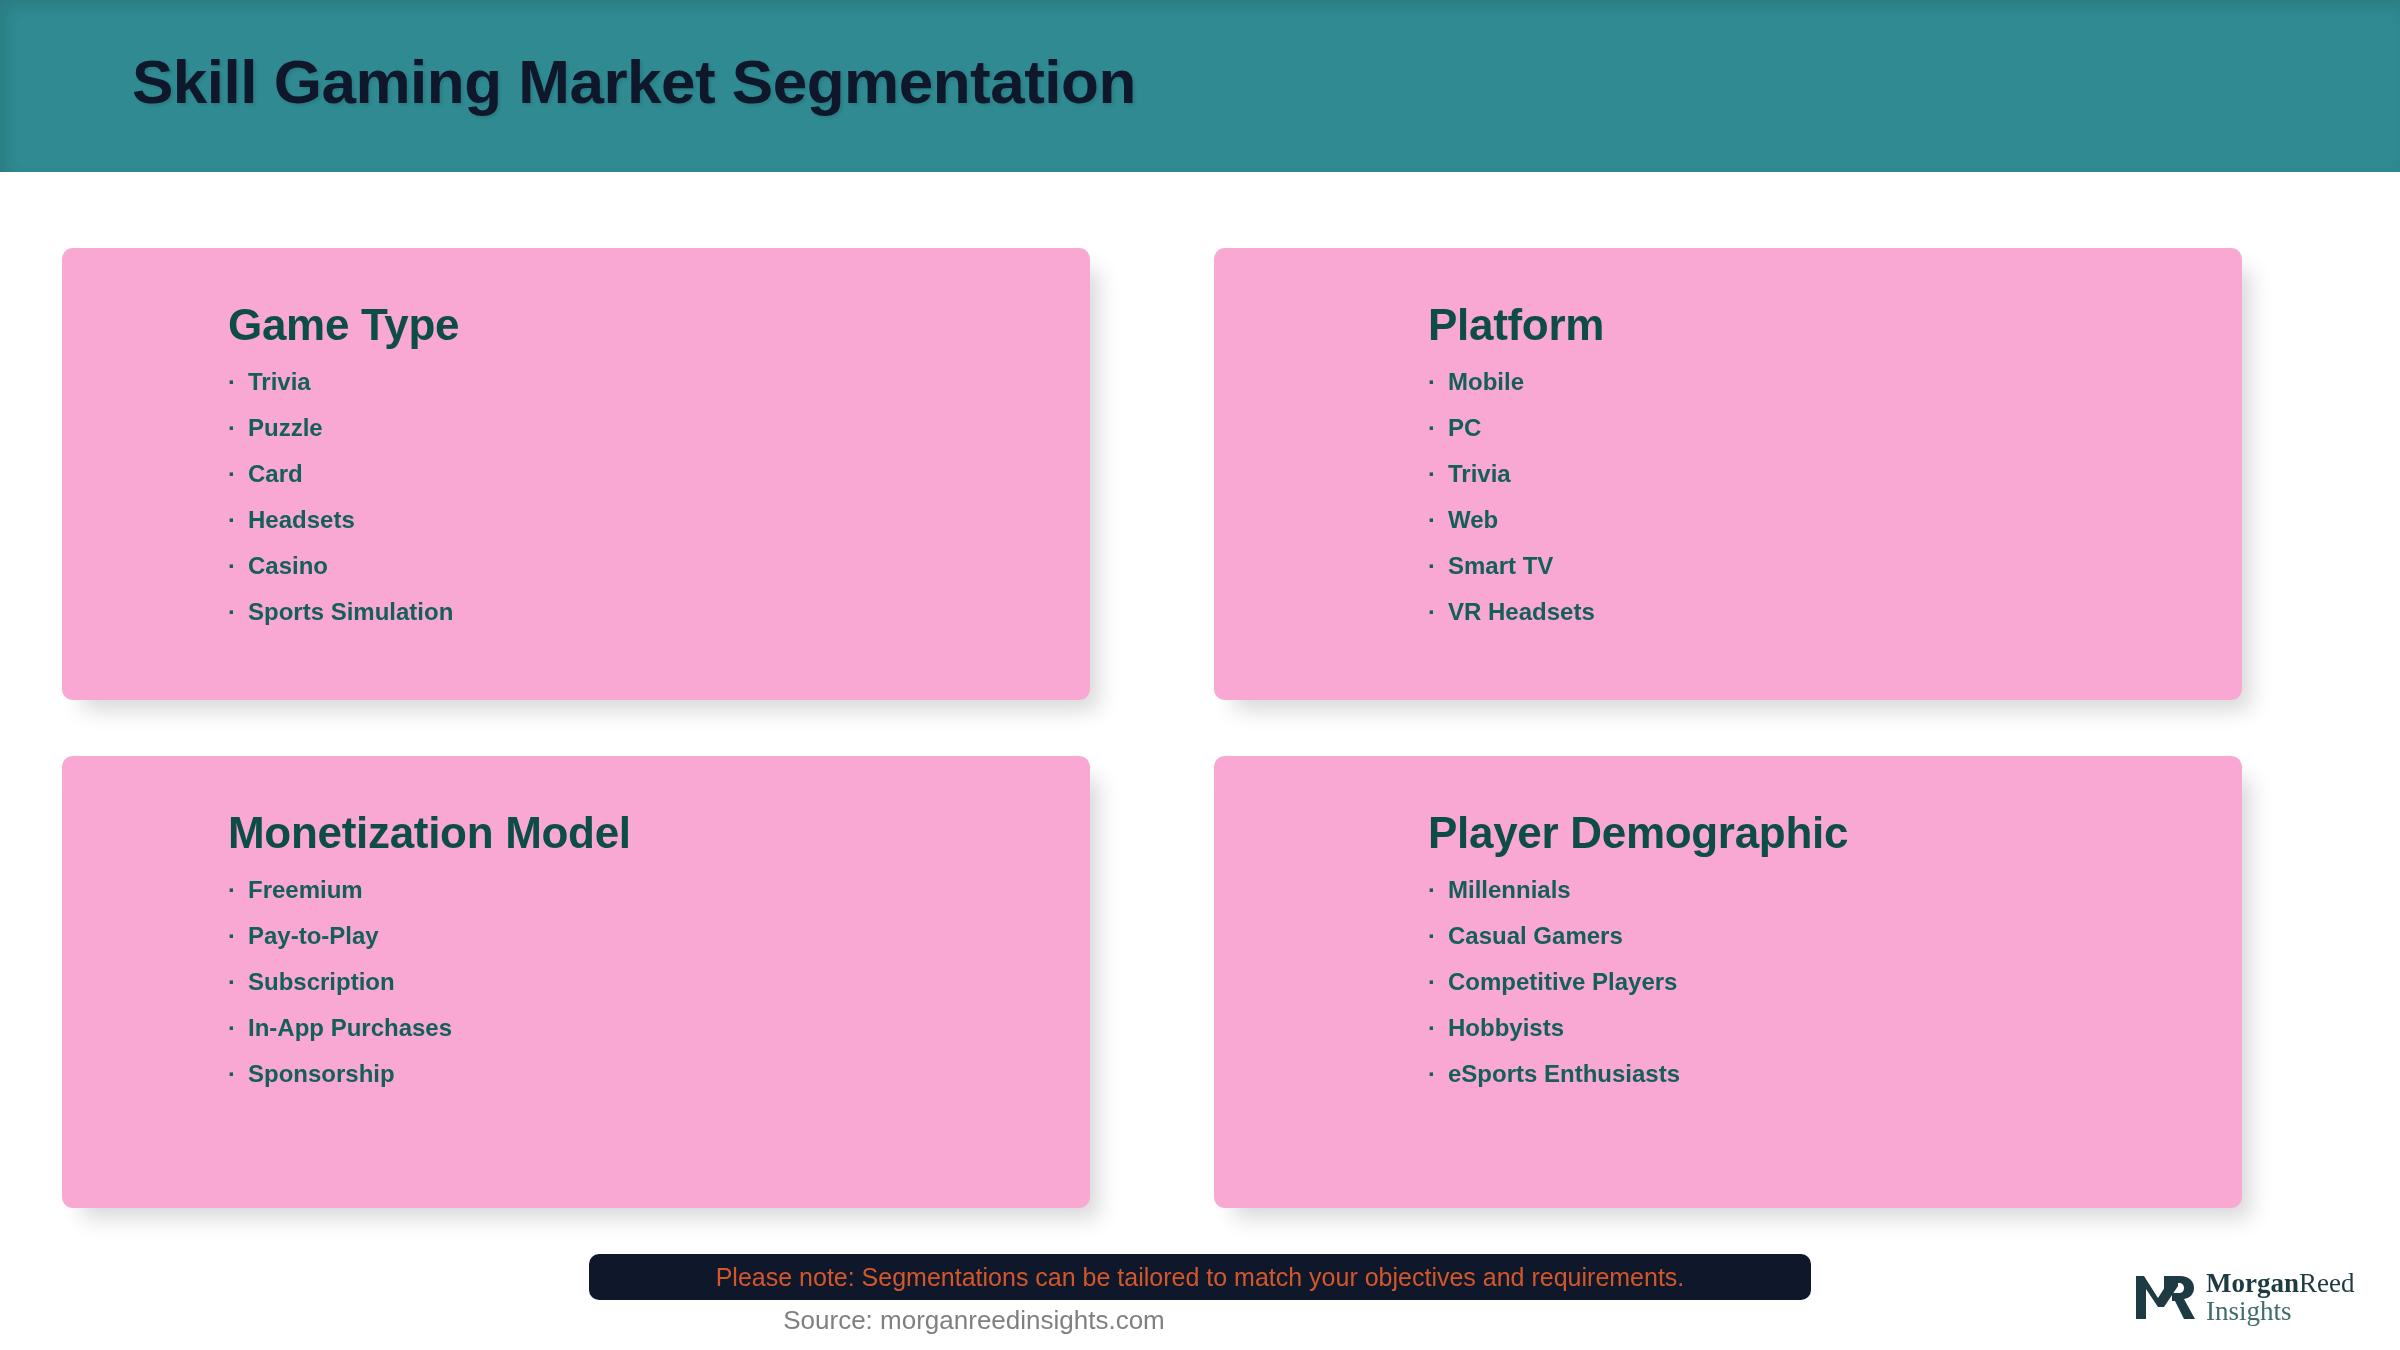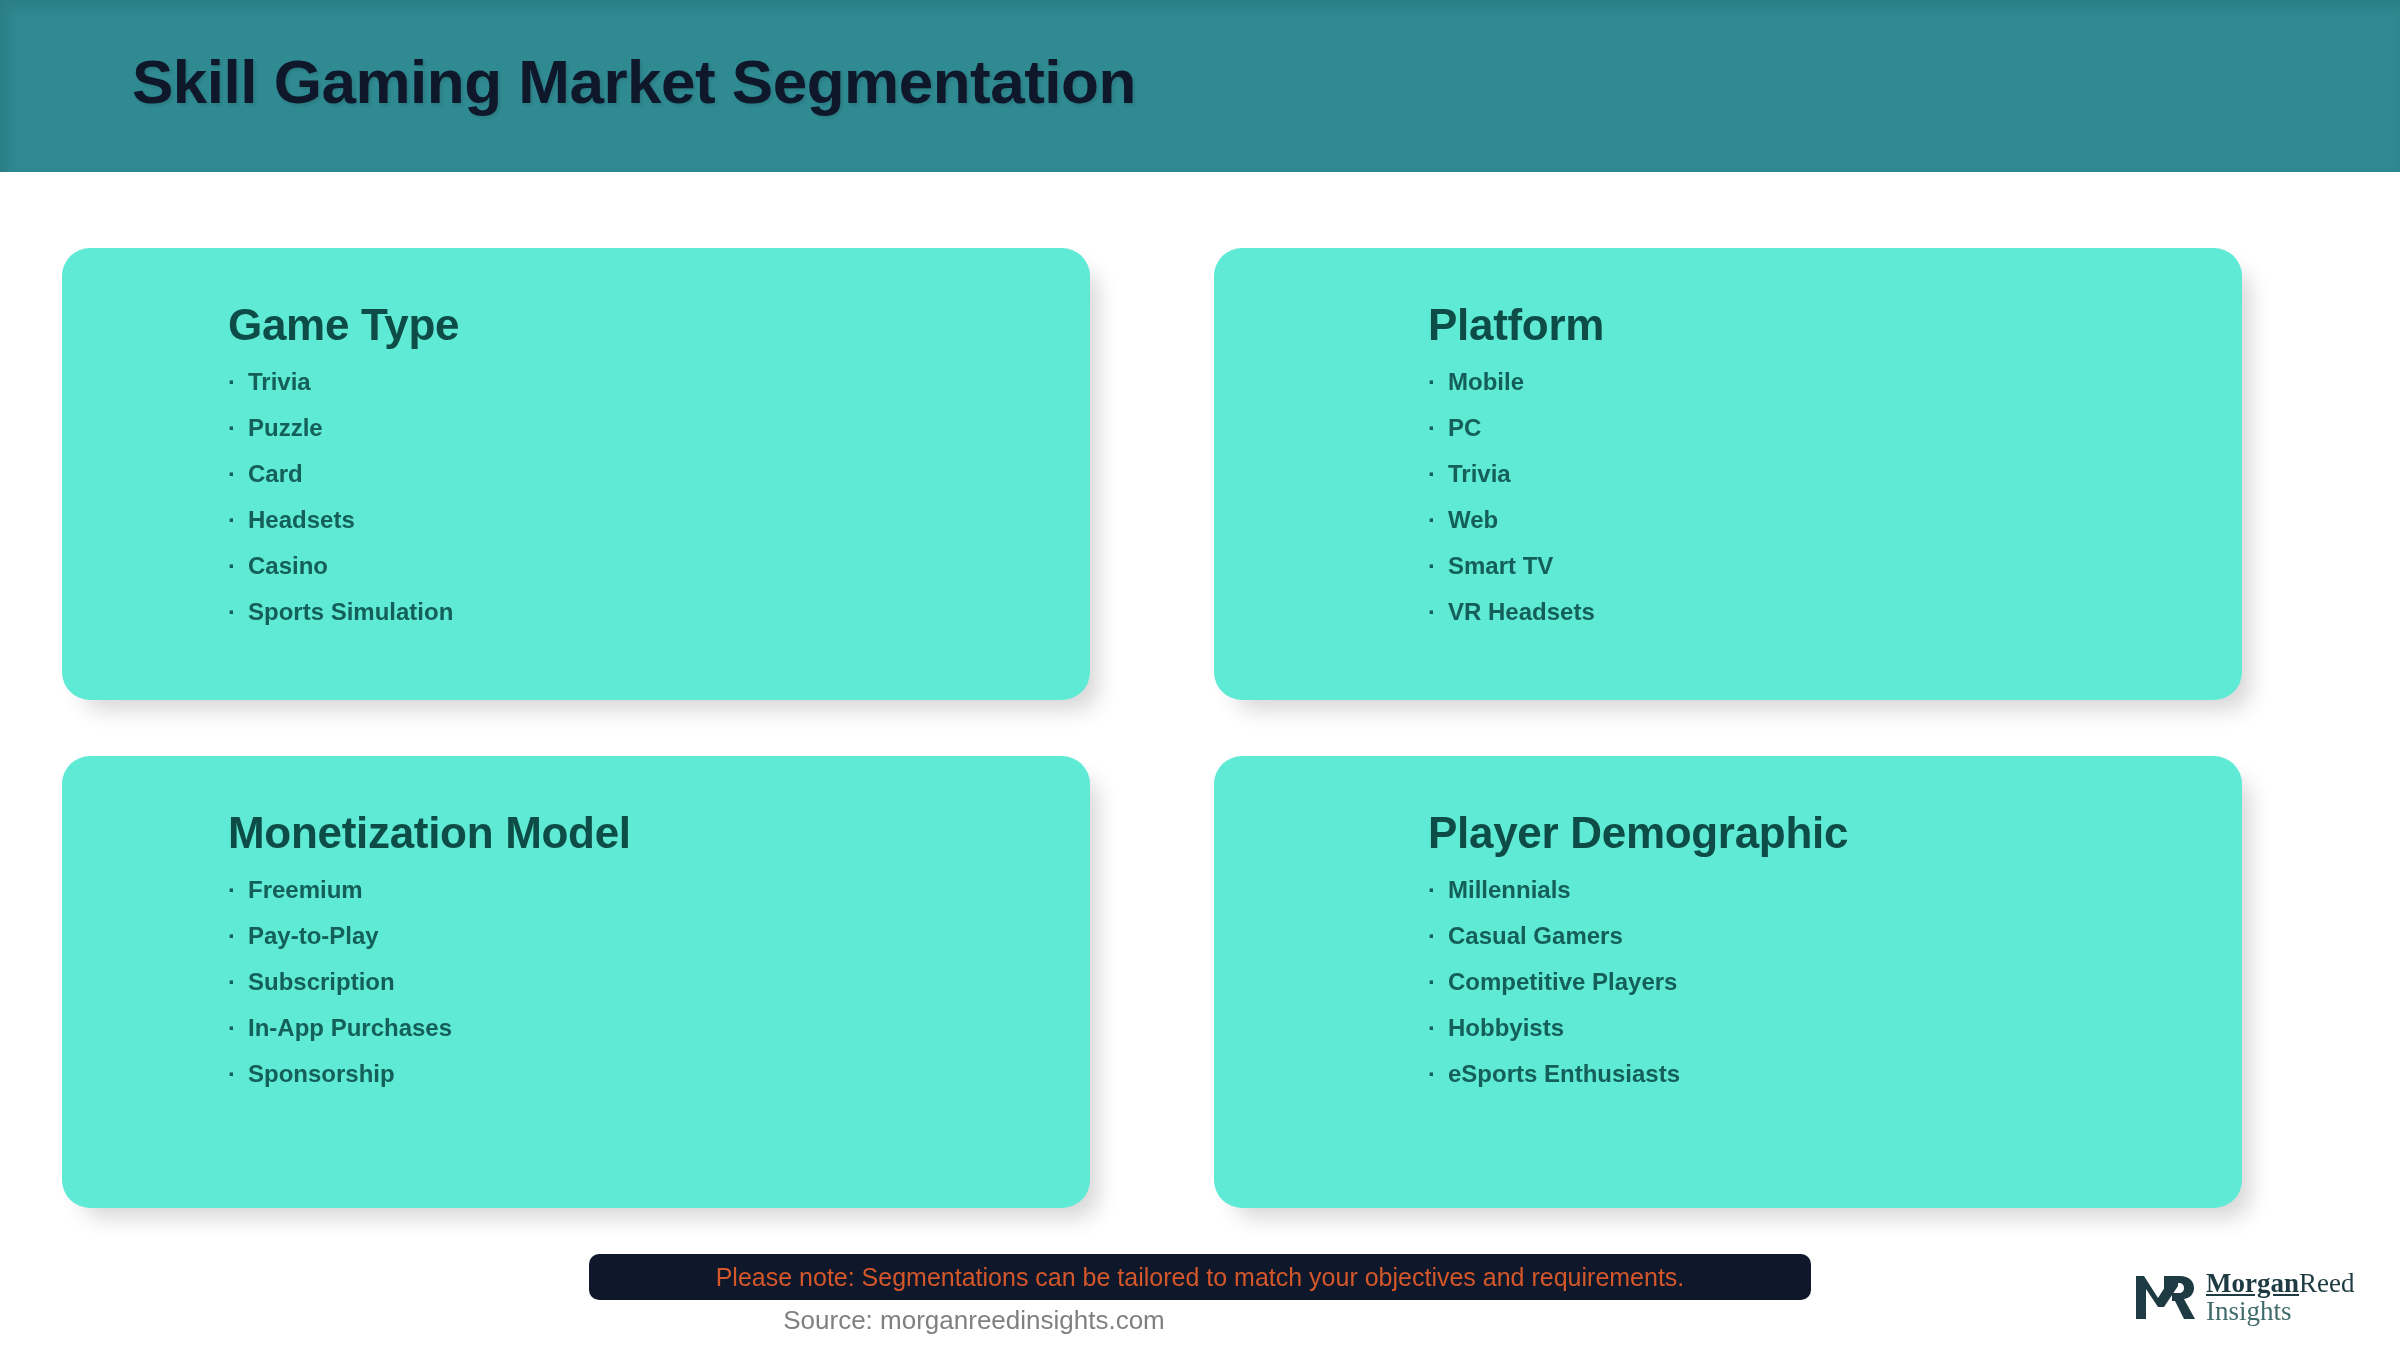--- a/index.html
+++ b/index.html
@@ -44,22 +44,22 @@
     top: 248px;
     width: 2180px;
     height: 960px;
     display: grid;
     grid-template-columns: 1028px 1028px;
     grid-template-rows: 452px 452px;
     column-gap: 124px;
     row-gap: 56px;
   }
   .seg-card {
-    background: #5eead4;
-    border-radius: 28px;
+    background: #f9a8d4;
+    border-radius: 11px;
     box-shadow: 14px 16px 22px -6px rgba(0,0,0,0.16);
     position: relative;
     box-sizing: border-box;
     padding: 52px 60px 51px 166px;
   }
   .card-title {
     font-size: 44px;
     font-weight: bold;
     color: #0E4D47;
     letter-spacing: -0.3px;
@@ -142,21 +142,20 @@
     line-height: 1.04;
     font-family: "Liberation Serif", serif;
   }
   #logo-line-1 {
     font-size: 27px;
     color: #1E3A42;
     white-space: nowrap;
   }
   #logo-line-1 .logo-bold {
     font-weight: bold;
-    text-decoration: underline;
   }
   #logo-line-2 {
     font-size: 27px;
     color: #3F6B6B;
     white-space: nowrap;
   }
 </style>
 </head>
 <body>
 

